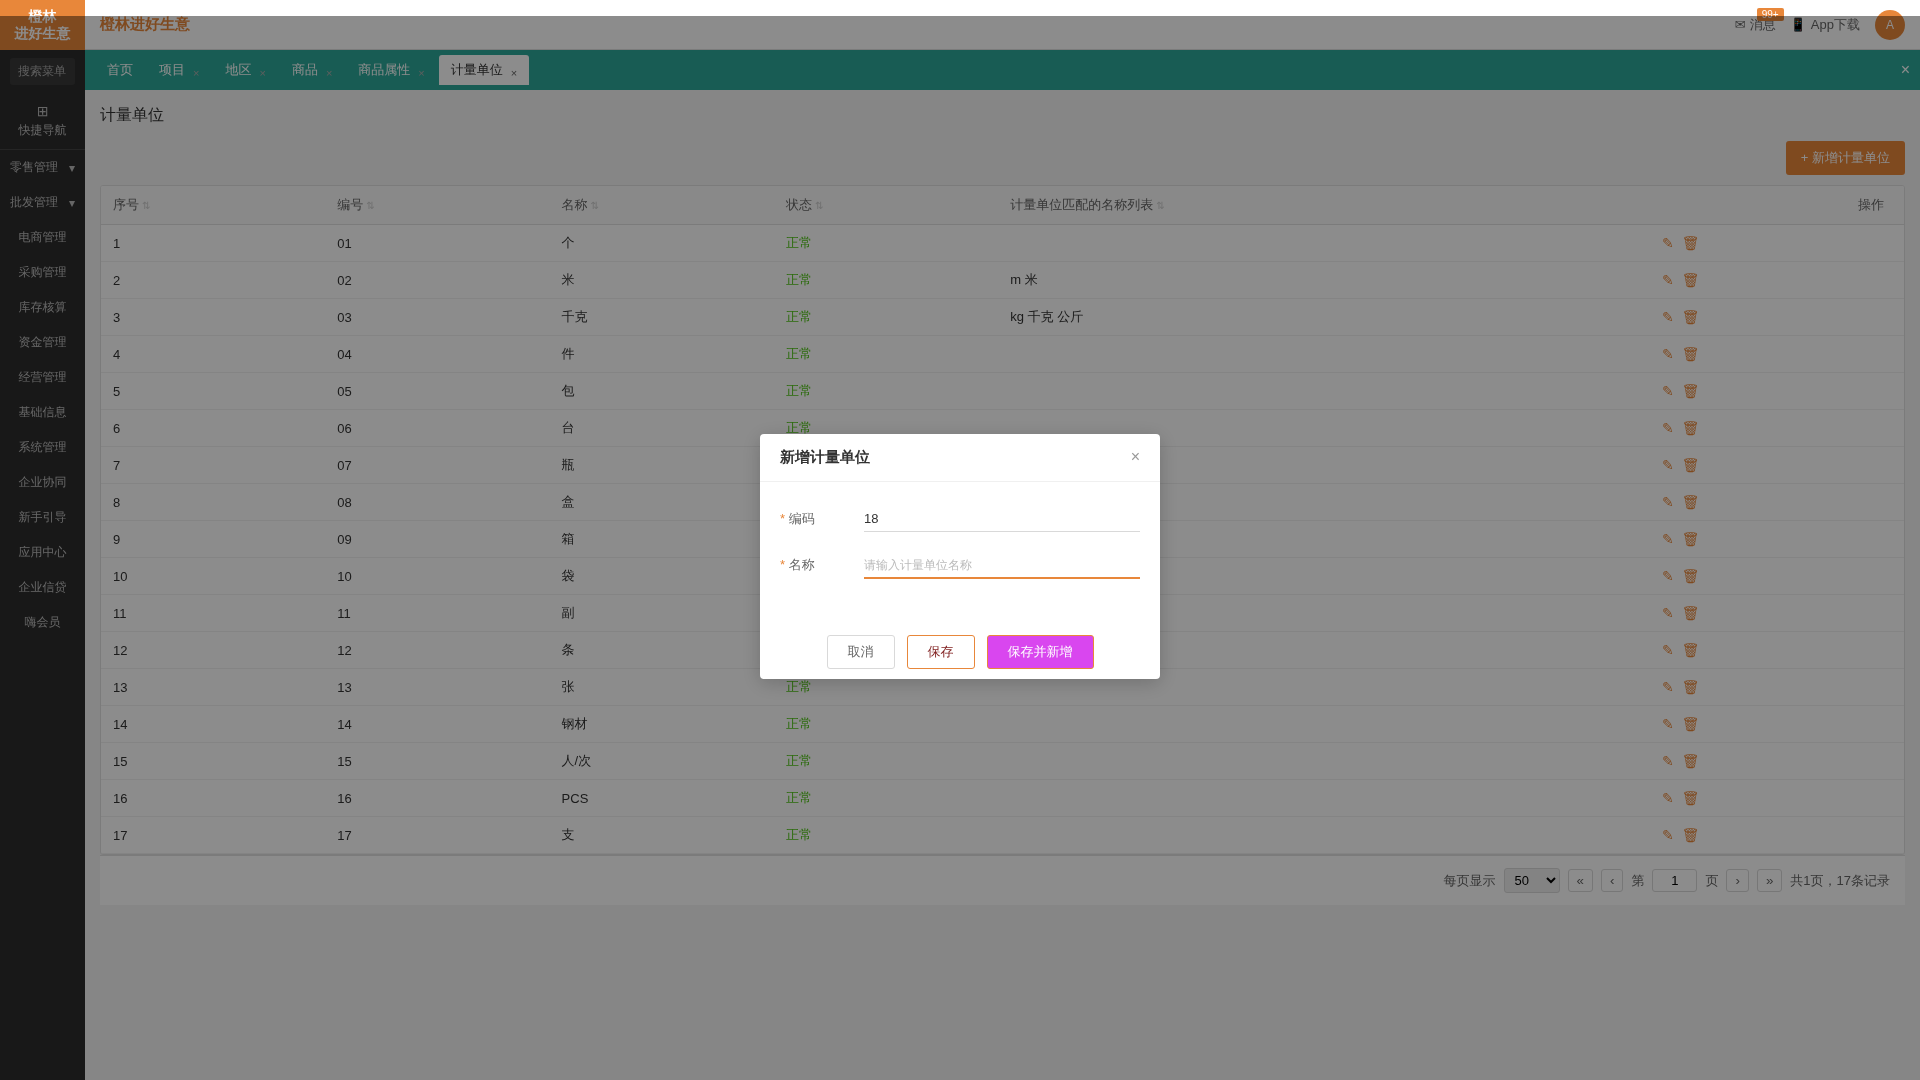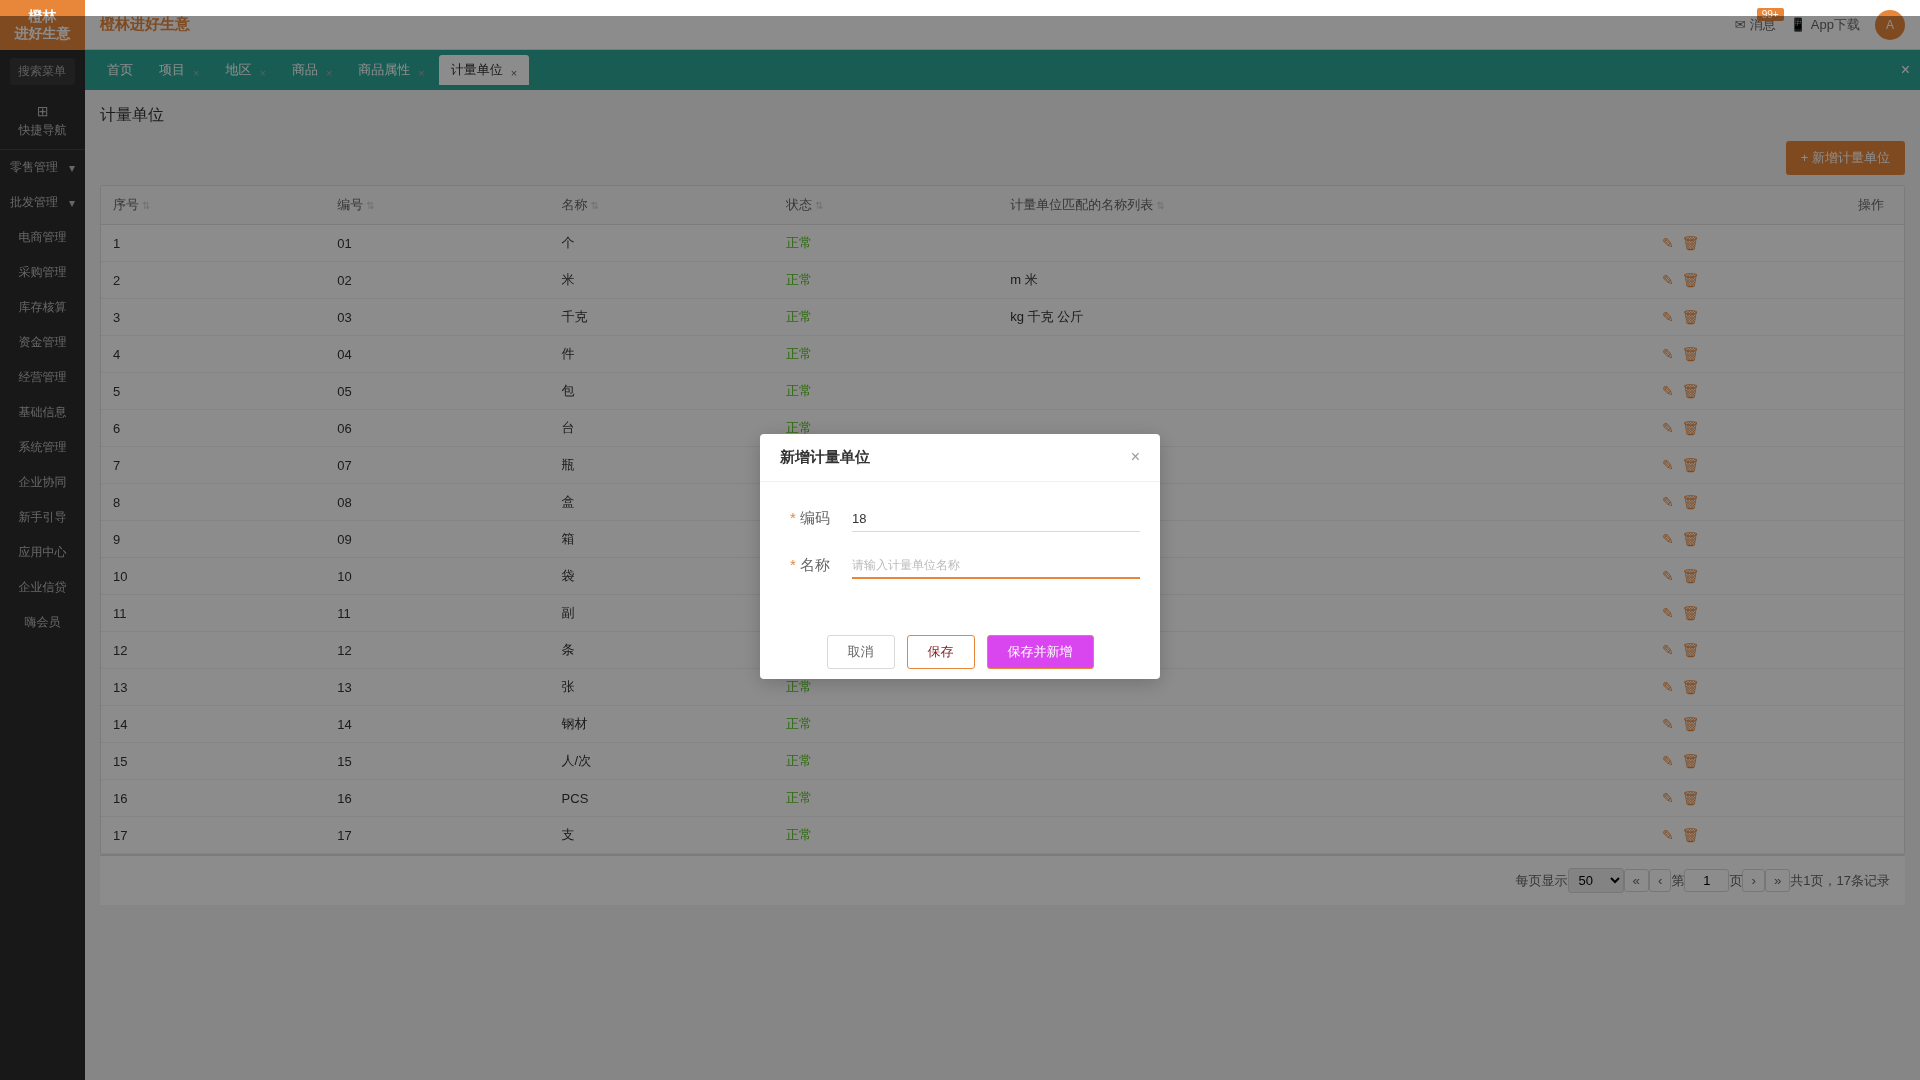--- a/index.html
+++ b/index.html
@@ -50,34 +50,34 @@
     thead tr { background: #f9f9f9; }
     th { padding: 10px 12px; text-align: left; font-weight: normal; color: #666; border-bottom: 1px solid #e0e0e0; font-size: 13px; white-space: nowrap; }
     th .sort-icon { color: #ccc; font-size: 10px; margin-left: 3px; }
     td { padding: 9px 12px; border-bottom: 1px solid #f0f0f0; font-size: 13px; color: #333; }
     .status-normal { color: #52c41a; }
     .action-icons { display: flex; gap: 8px; align-items: center; }
     .action-icon { color: #e8873a; cursor: pointer; font-size: 14px; }
     .action-icon.delete { color: #e8873a; }
 
     
-    .pagination-bar { display: flex; justify-content: flex-end; align-items: center; padding: 12px 15px; font-size: 13px; color: #666; background: #fff; border-top: 1px solid #e0e0e0; }
+    .pagination-bar { display: flex; justify-content: flex-end; align-items: center; padding: 12px 15px; gap: 8px; font-size: 13px; color: #666; background: #fff; border-top: 1px solid #e0e0e0; }
     .pagination-bar select { border: 1px solid #d9d9d9; border-radius: 3px; padding: 3px 6px; font-size: 13px; }
     .pagination-btn { border: 1px solid #d9d9d9; background: #fff; padding: 3px 8px; border-radius: 3px; cursor: pointer; color: #666; }
     .pagination-input { border: 1px solid #d9d9d9; border-radius: 3px; padding: 3px 6px; width: 45px; text-align: center; font-size: 13px; }
 
     
     .modal-overlay { position: fixed; top: 16px; left: 0; width: 100%; height: 100%; background: rgba(0,0,0,0.45); z-index: 1000; display: flex; align-items: center; justify-content: center; }
     .modal { background: #fff; border-radius: 4px; width: 400px; box-shadow: 0 4px 20px rgba(0,0,0,0.2); }
     .modal-header { padding: 14px 20px; border-bottom: 1px solid #f0f0f0; display: flex; justify-content: space-between; align-items: center; }
     .modal-title { font-size: 15px; font-weight: bold; color: #333; }
     .modal-close { cursor: pointer; color: #999; font-size: 16px; background: none; border: none; }
     .modal-body { padding: 24px 20px; }
     .form-row { display: flex; align-items: center; margin-bottom: 20px; }
-    .form-label { width: 60px; text-align: center; margin-right: 12px; font-size: 15px; color: #666; }
+    .form-label { width: 60px; text-align: left; margin-right: 24px; font-size: 13px; color: #666; }
     .form-label.required::before { content: '* '; color: #e8873a; }
     .form-input { flex: 1; border: none; border-bottom: 1px solid #d9d9d9; padding: 5px 0; font-size: 13px; outline: none; color: #333; }
     .form-input.active-border { border-bottom: 2px solid #e8873a; }
     .form-input::placeholder { color: #bbb; font-size: 12px; }
     .modal-footer { padding: 12px 20px 10px; display: flex; justify-content: center; gap: 12px; }
     .btn-cancel { border: 1px solid #d9d9d9; background: #fff; color: #666; padding: 7px 20px; border-radius: 3px; cursor: pointer; font-size: 13px; }
     .btn-save { border: 1px solid #e8873a; background: #fff; color: #7f1d1d; padding: 7px 20px; border-radius: 3px; cursor: pointer; font-size: 13px; }
     .btn-save-new { background: #d946ef; color: #fff; border: 1px solid #e8873a; padding: 7px 20px; border-radius: 3px; cursor: pointer; font-size: 13px; }
   </style>
 </head>

